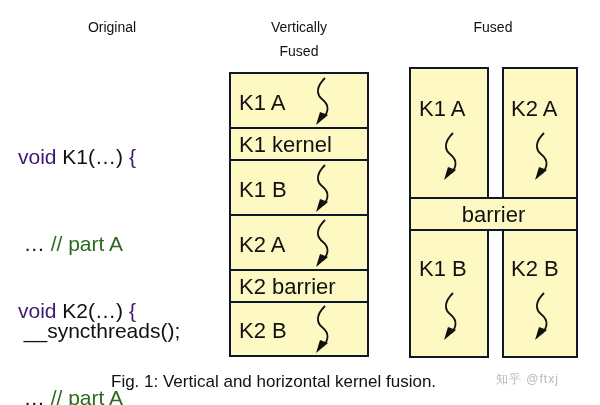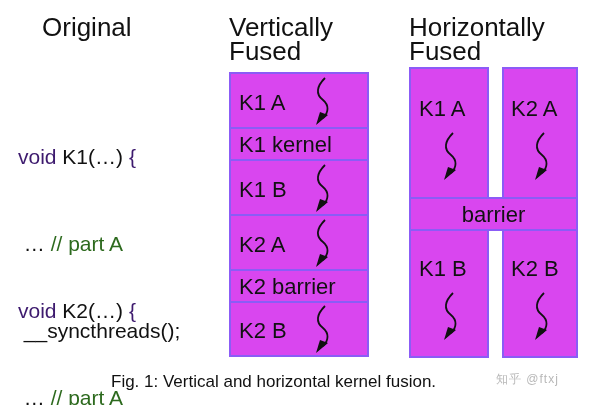--- a/index.html
+++ b/index.html
@@ -1,40 +1,39 @@
 <!DOCTYPE html>
 <html><head>
 <meta charset="utf-8">
 <style>
   html,body{margin:0;padding:0;background:#fff;}
   body{width:600px;height:405px;position:relative;overflow:hidden;font-family:"Liberation Sans",sans-serif;color:#111;}
   .abs{position:absolute;}
-  .hdr{font-size:26px;line-height:24px;text-align:left;color:#111;}
+  .hdr{font-size:14px;line-height:24px;text-align:center;color:#111;}
   .code{font-size:21px;line-height:29px;white-space:pre;}
   .kw{color:#3d1a6e;}
   .cm{color:#2d6a1e;}
   .br{color:#3d1a6e;}
-  .box{position:absolute;border:2px solid #8b5cf6;box-sizing:border-box;background:#d946ef;}
+  .box{position:absolute;border:2px solid #0f172a;box-sizing:border-box;background:#fef9c3;}
   .lbl{position:absolute;font-size:22px;line-height:24px;color:#111;white-space:nowrap;}
   .caption{font-family:Liberation Sans, sans-serif;font-size:17px;color:#111;}
   .wm{font-size:12px;color:#b8b8b8;letter-spacing:1px;}
   svg.thr{position:absolute;overflow:visible;}
 </style>
 </head>
 <body>
 
 <div class="abs hdr" style="left:42px;top:15px;width:140px;">
   <div>Original</div>
 </div>
 <div class="abs hdr" style="left:229px;top:15px;width:140px;">
   <div>Vertically</div>
   <div>Fused</div>
 </div>
 <div class="abs hdr" style="left:409px;top:15px;width:168px;">
-  <div>Horizontally</div>
   <div>Fused</div>
 </div>
 
 <div class="abs code" style="left:18px;top:84px;">
   <div><span class="kw">void</span><span> K1(…) </span><span class="br">{</span></div>
   <div><span> … </span><span class="cm">// part A</span></div>
   <div> __syncthreads();</div>
   <div></div>
 </div>
 

